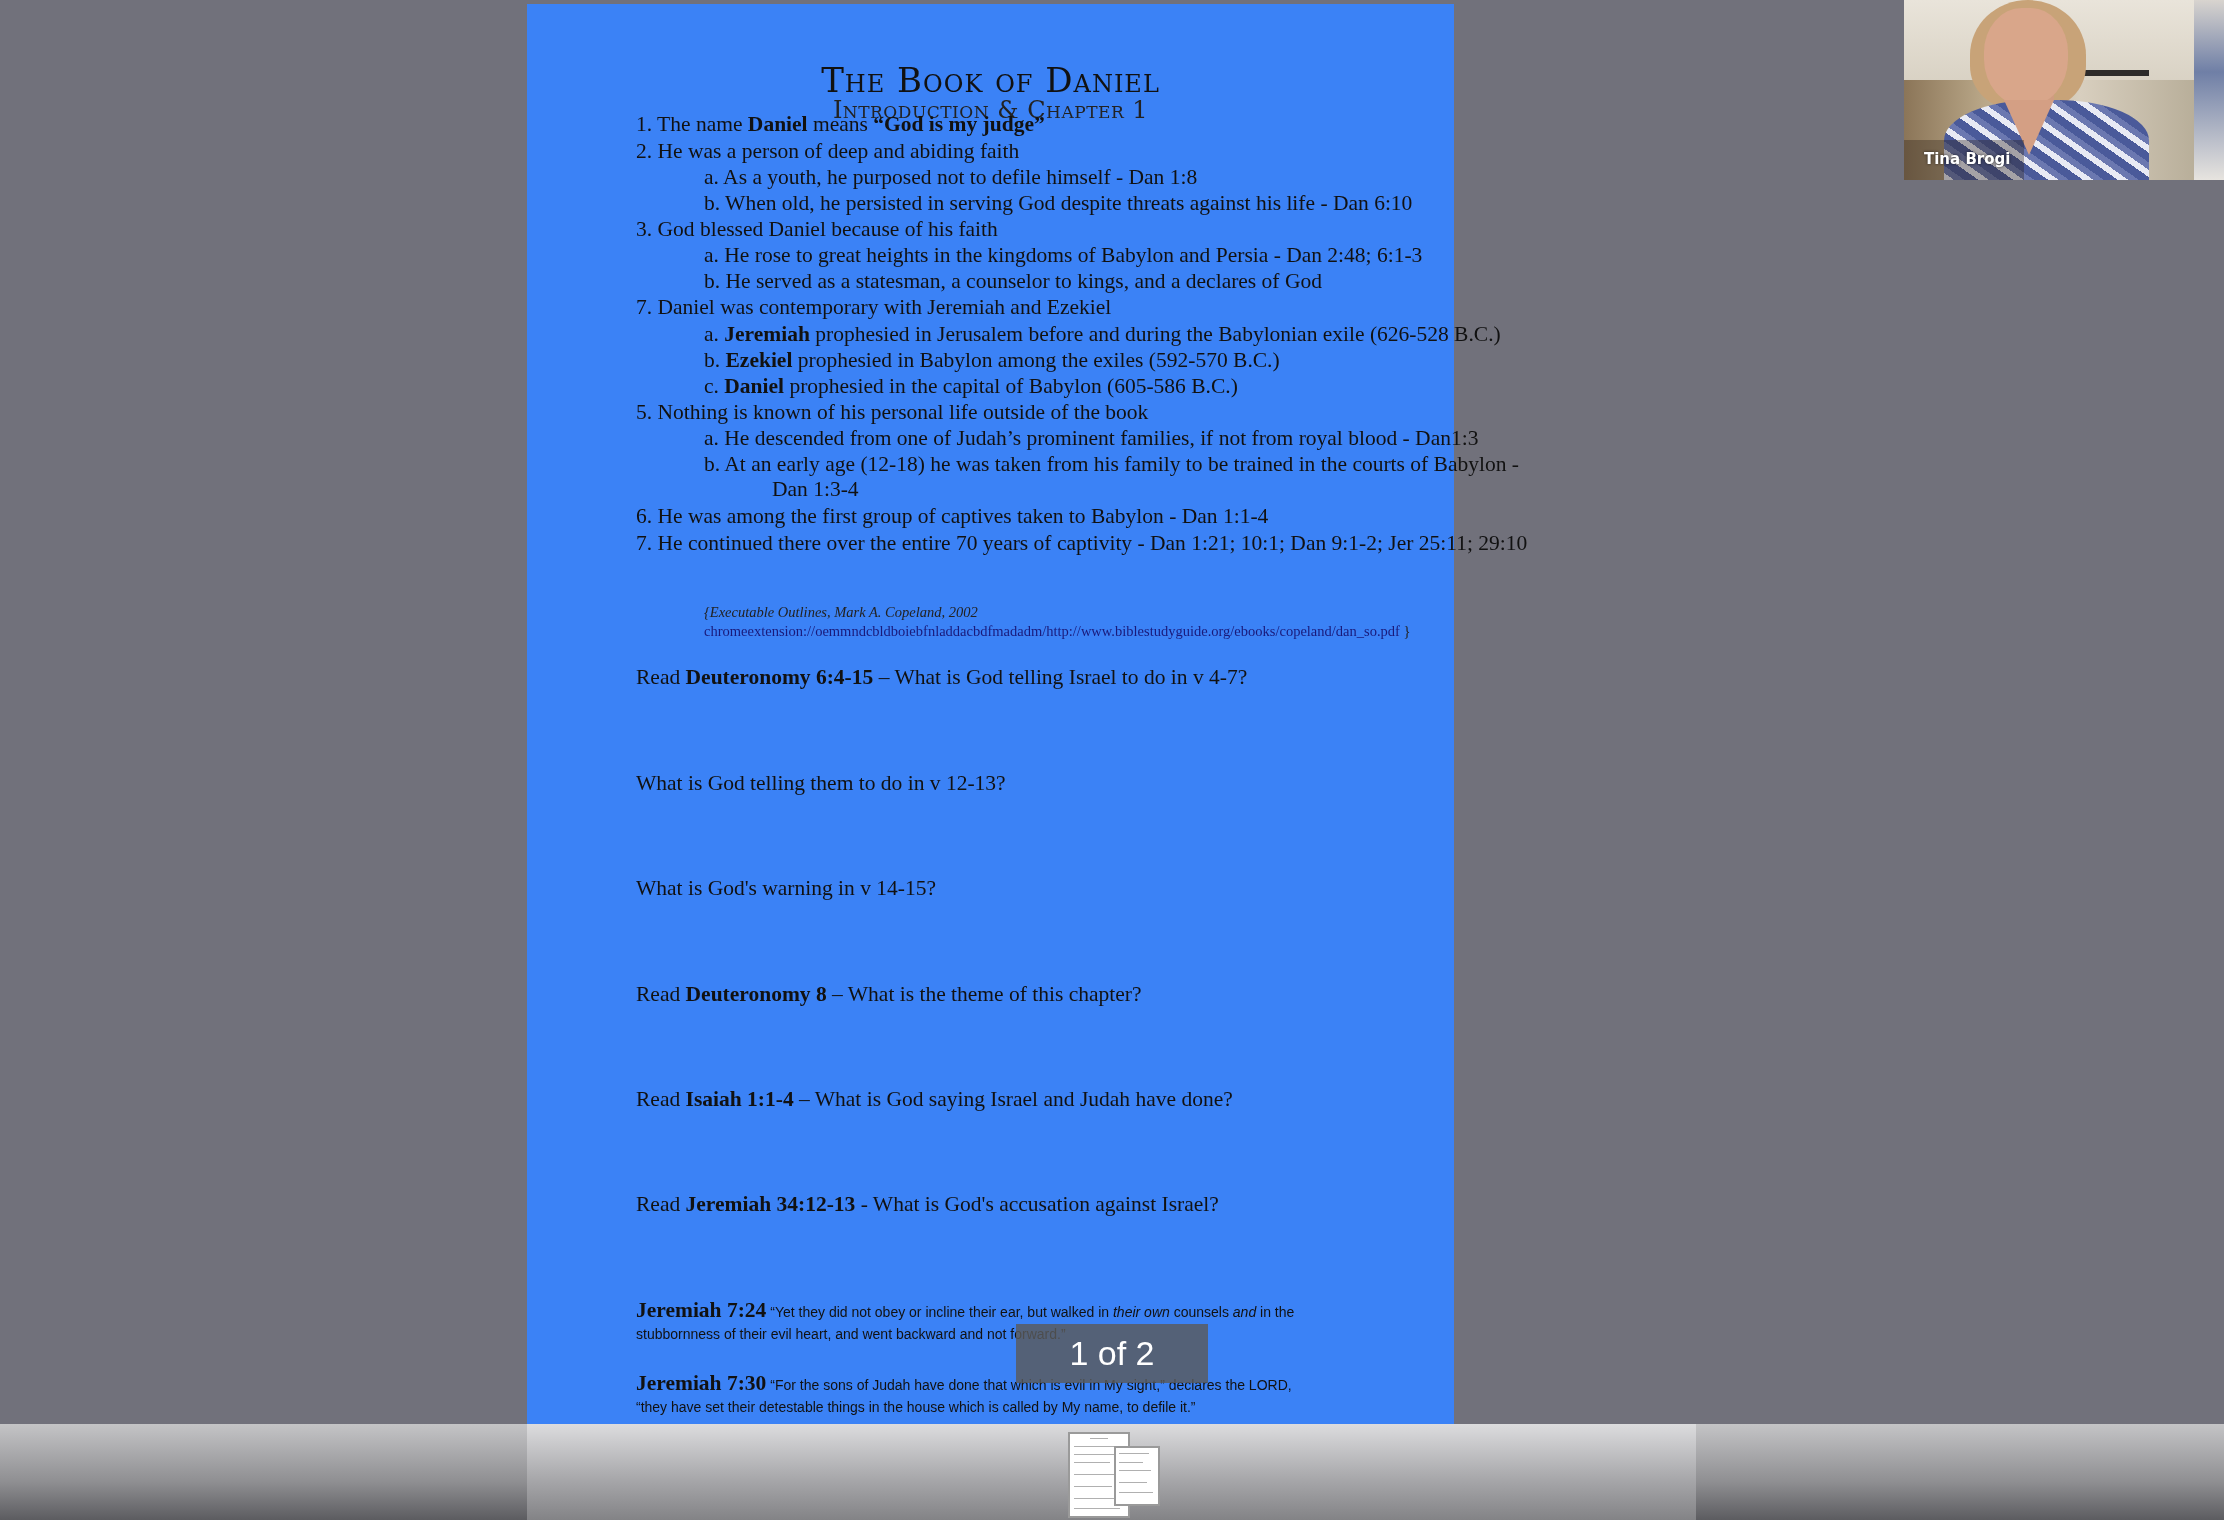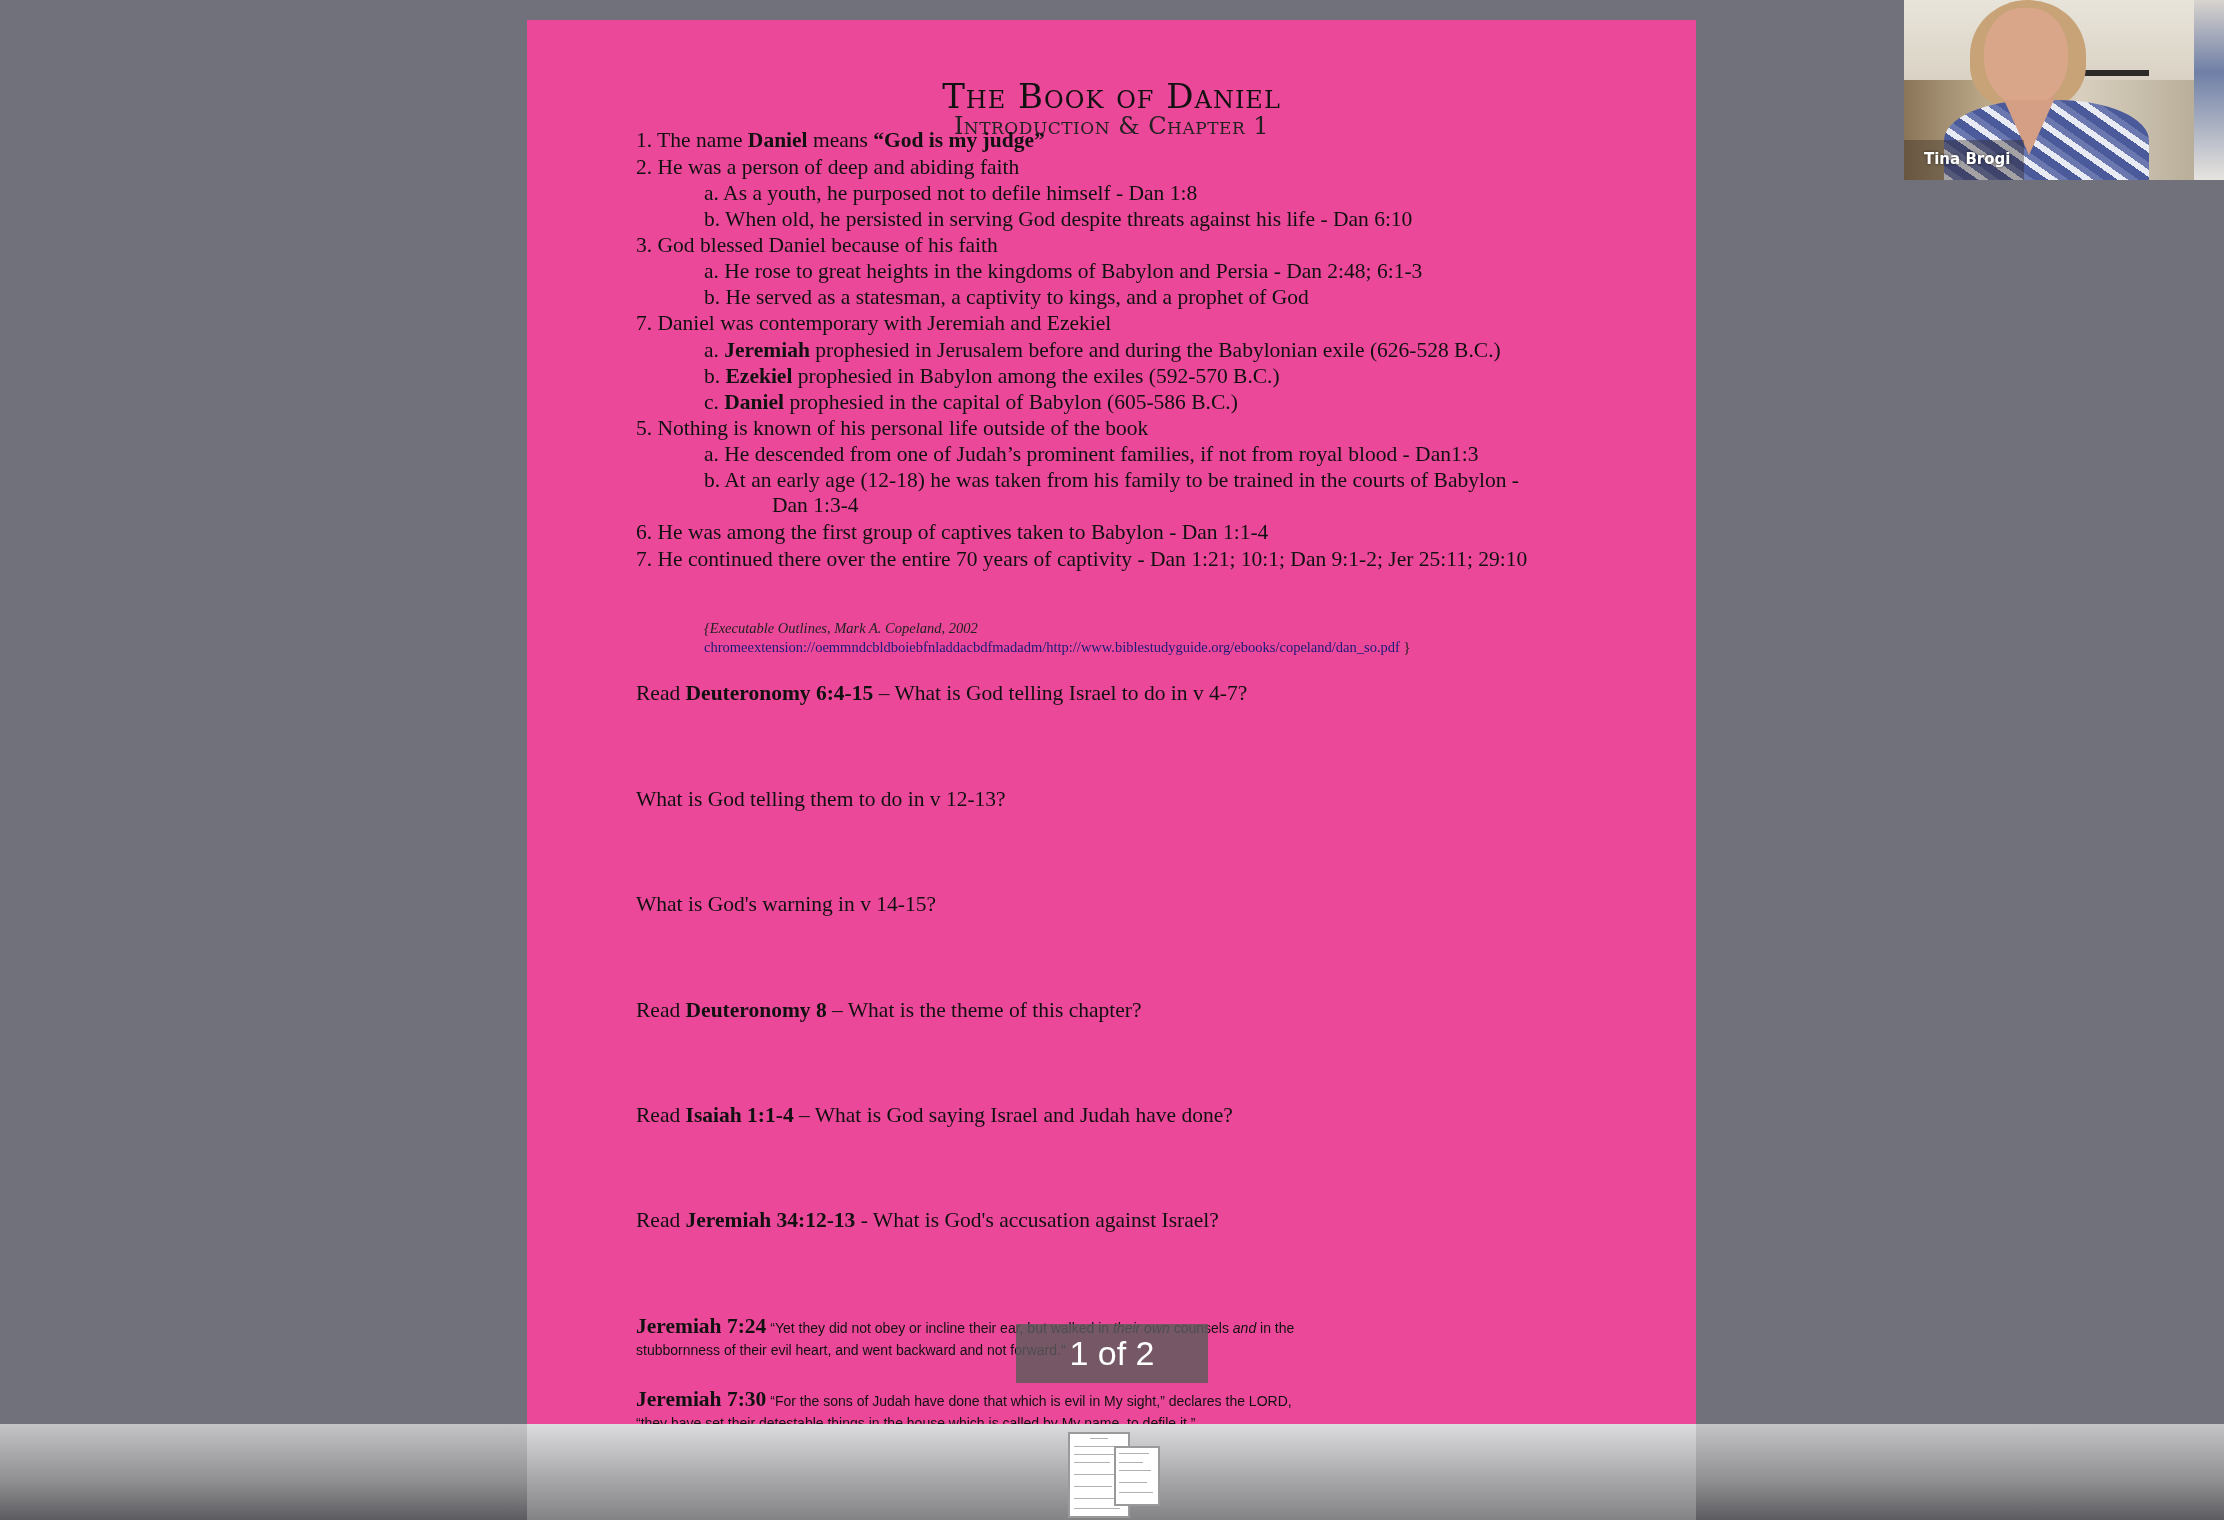--- a/index.html
+++ b/index.html
@@ -2,22 +2,22 @@
 <html><head>
 <meta charset="utf-8">
 <style>
   html, body { margin:0; padding:0; }
   body {
     width:2224px; height:1520px; position:relative; overflow:hidden;
     background:#71717b;
     font-family:"Liberation Serif", "DejaVu Serif", serif;
   }
   .page {
-    position:absolute; left:527px; top:20px; width:1169px; height:1420px;
-    background:#ec4899;
+    position:absolute; left:527px; top:4px; width:927px; height:1420px;
+    background:#3b82f6;
   }
   .doc-title {
     position:absolute; left:0; width:100%; top:56px; text-align:center;
     font-family:"DejaVu Serif", serif; font-variant:small-caps;
     font-size:34px; letter-spacing:1px; color:#111;
   }
   .doc-subtitle {
     position:absolute; left:0; width:100%; top:92px; text-align:center;
     font-family:"DejaVu Serif", serif; font-variant:small-caps;
     font-size:24px; letter-spacing:0.5px; color:#222;
@@ -84,21 +84,21 @@
 <div class="page">
   <div class="doc-title">The Book of Daniel</div>
   <div class="doc-subtitle">Introduction &amp; Chapter 1</div>
   <div id="outline">
       <div class="line lvl0" style="top: 107px;"><span>1. The name </span><b>Daniel</b><span> means </span><b>“God is my judge”</b></div>
       <div class="line lvl0" style="top: 133.5px;"><span>2. He was a person of deep and abiding faith</span></div>
       <div class="line lvl1" style="top: 159.5px;"><span>a. As a youth, he purposed not to defile himself - Dan 1:8</span></div>
       <div class="line lvl1" style="top: 185.5px;"><span>b. When old, he persisted in serving God despite threats against his life - Dan 6:10</span></div>
       <div class="line lvl0" style="top: 212px;"><span>3. God blessed Daniel because of his faith</span></div>
       <div class="line lvl1" style="top: 238px;"><span>a. He rose to great heights in the kingdoms of Babylon and Persia - Dan 2:48; 6:1-3</span></div>
-      <div class="line lvl1" style="top: 264px;"><span>b. He served as a statesman, a captivity to kings, and a prophet of God</span></div>
+      <div class="line lvl1" style="top: 264px;"><span>b. He served as a statesman, a counselor to kings, and a declares of God</span></div>
       <div class="line lvl0" style="top: 290px;"><span>7. Daniel was contemporary with Jeremiah and Ezekiel</span></div>
       <div class="line lvl1" style="top: 316.5px;"><span>a. </span><b>Jeremiah</b><span> prophesied in Jerusalem before and during the Babylonian exile (626-528 B.C.)</span></div>
       <div class="line lvl1" style="top: 342.5px;"><span>b. </span><b>Ezekiel</b><span> prophesied in Babylon among the exiles (592-570 B.C.)</span></div>
       <div class="line lvl1" style="top: 368.5px;"><span>c. </span><b>Daniel</b><span> prophesied in the capital of Babylon (605-586 B.C.)</span></div>
       <div class="line lvl0" style="top: 394.5px;"><span>5. Nothing is known of his personal life outside of the book</span></div>
       <div class="line lvl1" style="top: 420.5px;"><span>a. He descended from one of Judah’s prominent families, if not from royal blood - Dan1:3</span></div>
       <div class="line lvl1" style="top: 447px;"><span>b. At an early age (12-18) he was taken from his family to be trained in the courts of Babylon -</span></div>
       <div class="line lvl2" style="top: 472px;"><span>Dan 1:3-4</span></div>
       <div class="line lvl0" style="top: 498.5px;"><span>6. He was among the first group of captives taken to Babylon - Dan 1:1-4</span></div>
       <div class="line lvl0" style="top: 525.5px;"><span>7. He continued there over the entire 70 years of captivity - Dan 1:21; 10:1; Dan 9:1-2; Jer 25:11; 29:10</span></div>

